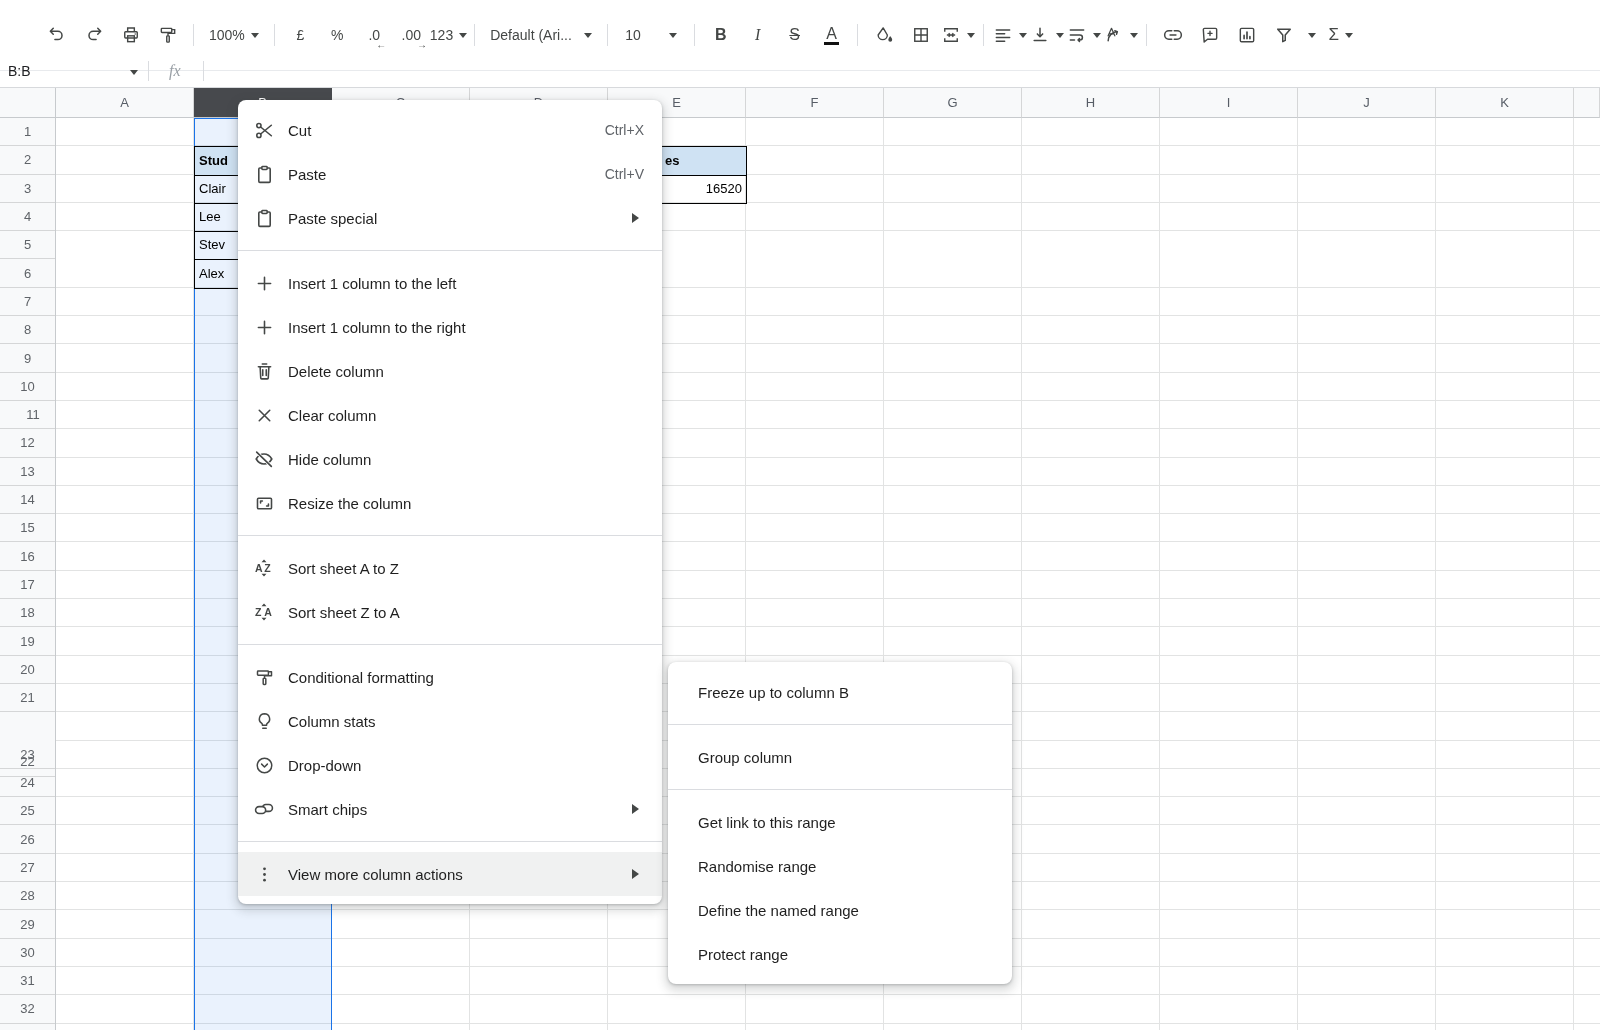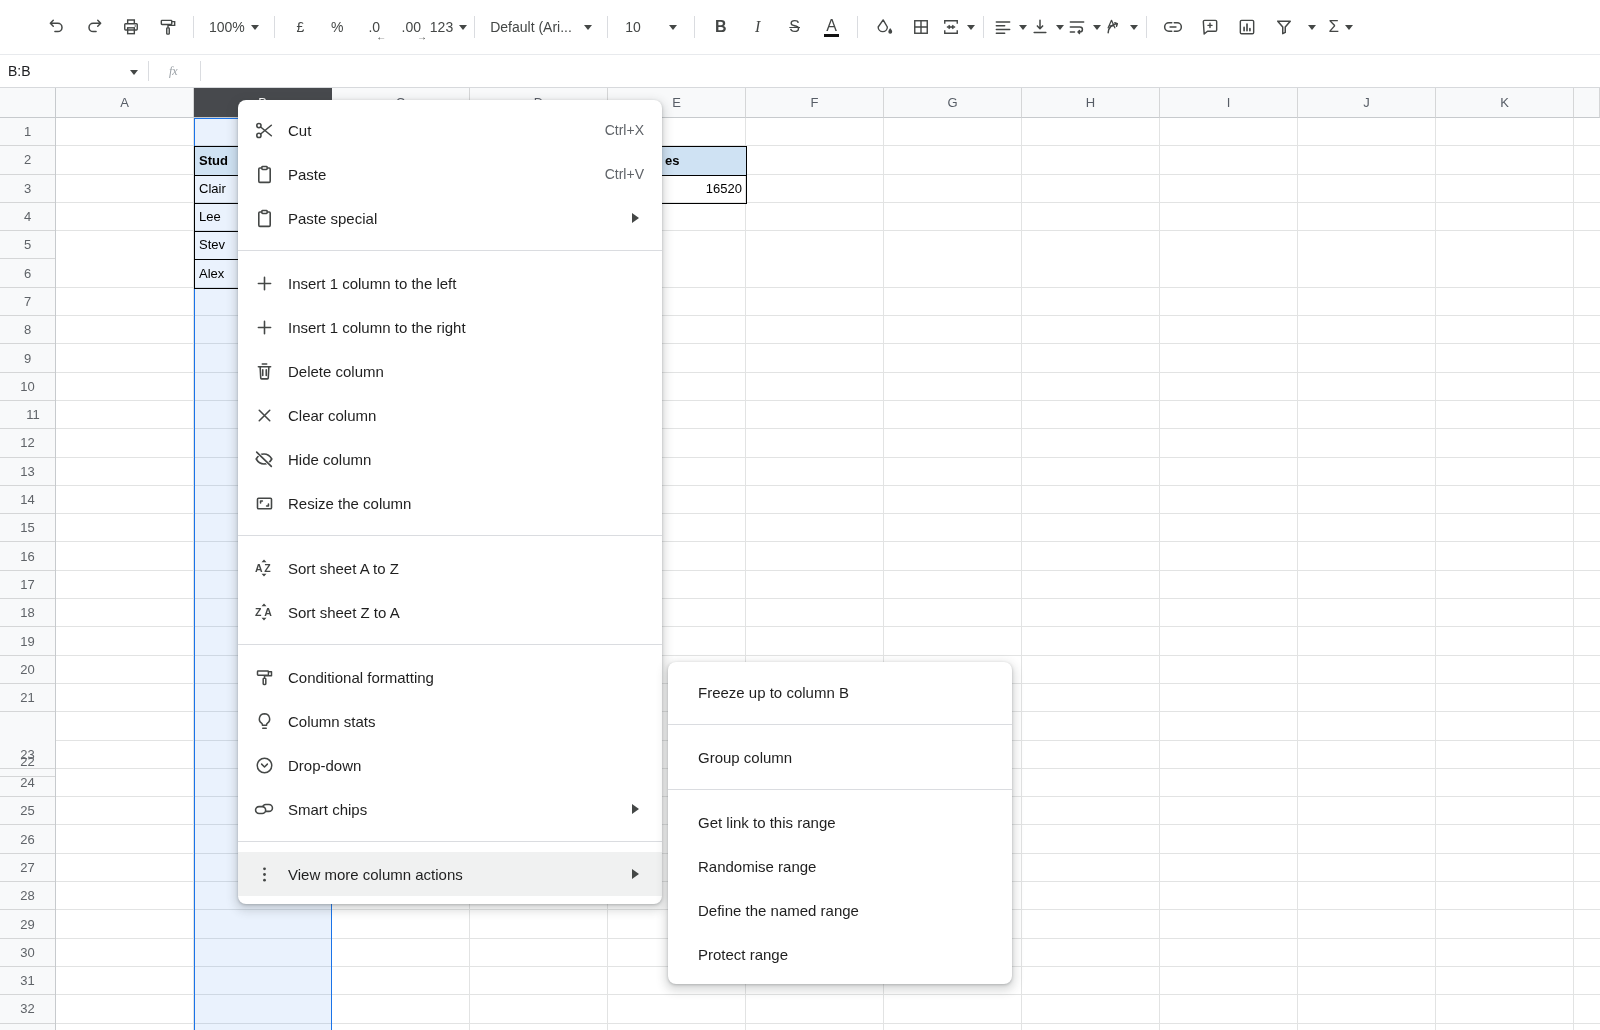--- a/index.html
+++ b/index.html
@@ -1,20 +1,20 @@
 <!DOCTYPE html>
 <html><head>
 <meta charset="utf-8">
 <style>
   html,body{margin:0;padding:0;background:#fff;width:1600px;height:1030px;overflow:hidden;
     font-family:"Liberation Sans",sans-serif;-webkit-font-smoothing:antialiased;}
   .app{position:relative;width:1600px;height:1030px;}
 
   
-  .toolbar{position:absolute;left:0;top:0;width:1600px;height:55px;display:flex;align-items:center;
+  .toolbar{position:absolute;left:0;top:0;width:1600px;height:71px;display:flex;align-items:center;
     padding-left:38px;box-sizing:border-box;border-bottom:1px solid #e8eaed;color:#444746;}
   .tbtn{height:32px;min-width:37px;display:flex;align-items:center;justify-content:center;
     border-radius:4px;cursor:pointer;color:#444746;font-size:14px;gap:2px;box-sizing:border-box;}
   .tbtn svg{display:block;}
   .tdiv{width:1px;height:22px;background:#dadce0;margin:0 7px;}
   .caret{width:0;height:0;border:4px solid transparent;border-top:5px solid #444746;margin-top:5px;margin-left:4px;}
   .tb-text{font-size:14px;color:#444746;}
   .tb-bold{font-weight:bold;font-size:16px;}
   .tb-italic{font-style:italic;font-size:16px;font-family:"Liberation Serif",serif;}
   .tb-strike{text-decoration:line-through;font-size:16px;}
@@ -23,21 +23,21 @@
   .dec .sub{position:absolute;font-size:10px;bottom:-7px;right:-6px;}
   .fontsel{width:118px;justify-content:space-between;padding:0 8px;}
   .sizesel{width:72px;justify-content:space-between;padding:0 10px;}
 
   
   .fbar{position:absolute;left:0;top:55px;width:1600px;height:33px;display:flex;align-items:center;
     border-bottom:1px solid #d7d9dc;box-sizing:border-box;}
   .namebox{width:130px;display:flex;align-items:flex-end;justify-content:space-between;
     padding:0 10px 0 8px;font-size:14px;color:#202124;cursor:pointer;}
   .fdiv{width:1px;height:20px;background:#dadce0;}
-  .fx{font-family:"Liberation Serif",serif;font-style:italic;font-size:12px;color:#9aa0a6;
+  .fx{font-family:"Liberation Serif",serif;font-style:italic;font-size:16px;color:#9aa0a6;
     margin:0 22px 0 20px;}
   .finput{flex:1;height:100%;display:flex;align-items:center;font-size:14px;color:#202124;}
 
   
   .grid{position:absolute;left:0;top:88px;width:1600px;height:942px;overflow:hidden;background:#fff;}
   .corner{position:absolute;left:0;top:0;width:56px;height:30px;background:#f8f9fa;
     border-right:1px solid #c7cacd;border-bottom:1px solid #c7cacd;box-sizing:border-box;z-index:3;}
   .colhead{position:absolute;top:0;height:30px;background:#f8f9fa;box-sizing:border-box;
     border-right:1px solid #d5d6d7;border-bottom:1px solid #c7cacd;display:flex;align-items:center;
     justify-content:center;font-size:13px;color:#575d66;cursor:pointer;z-index:2;}

